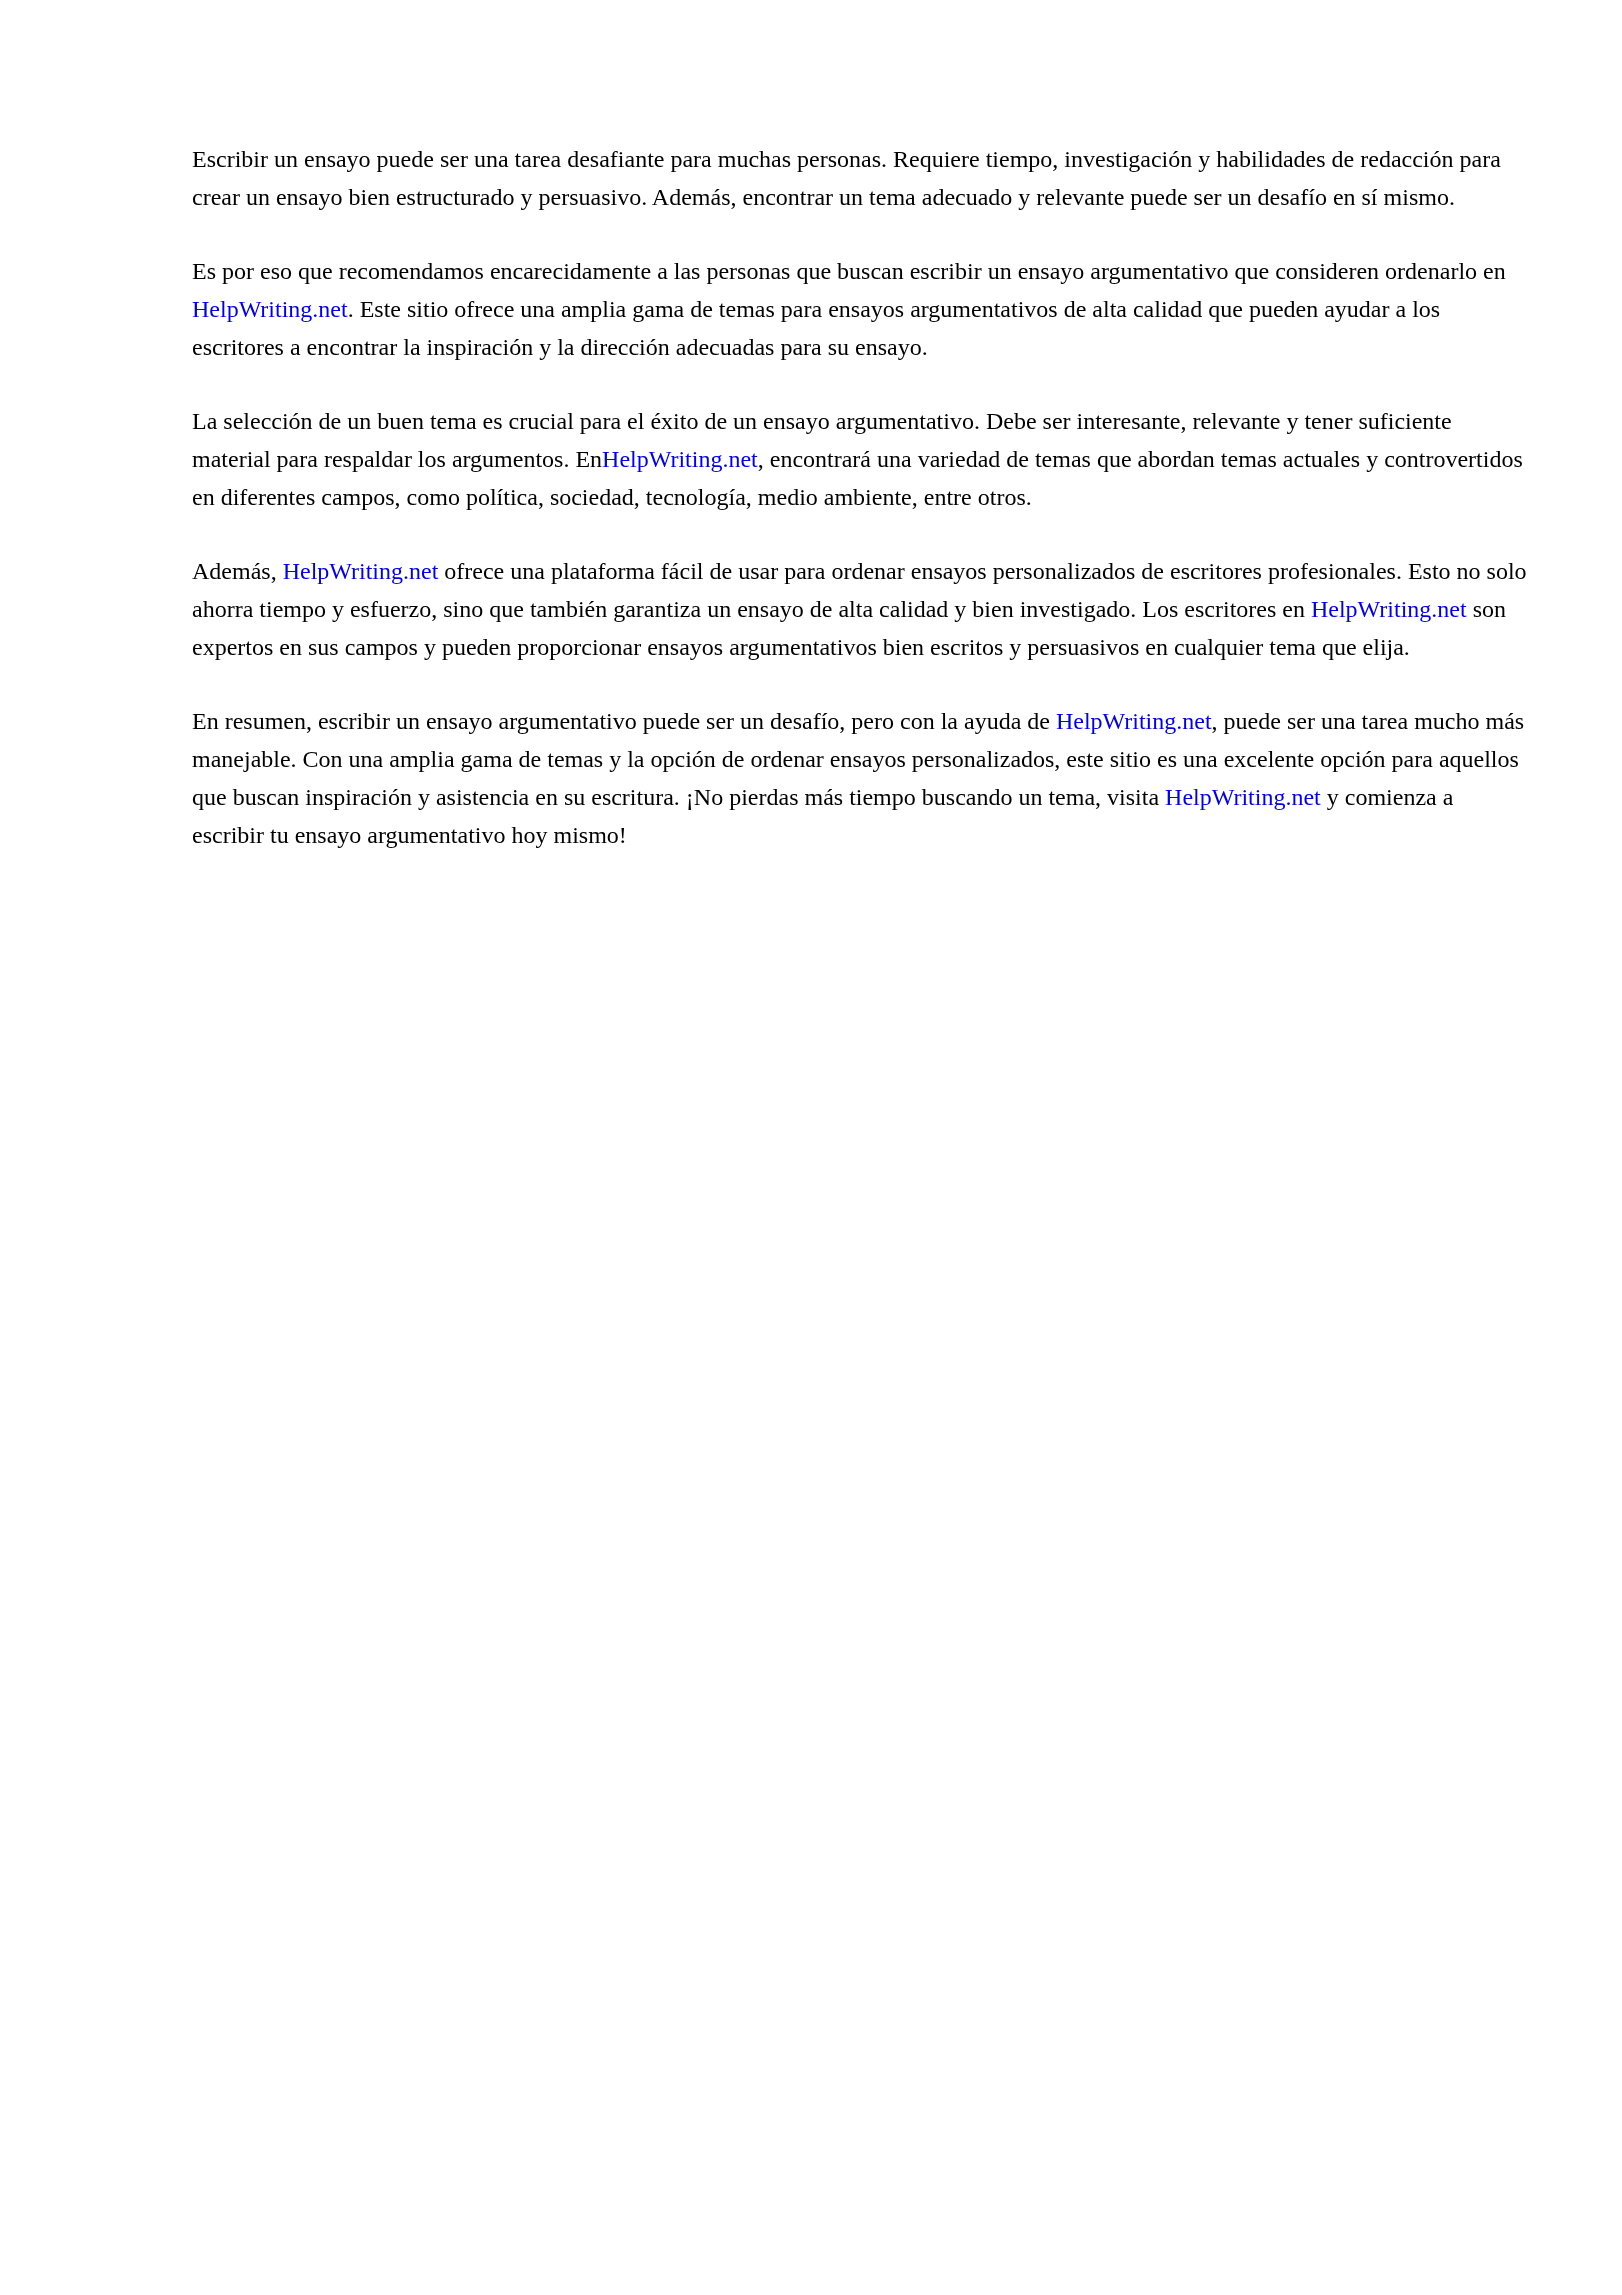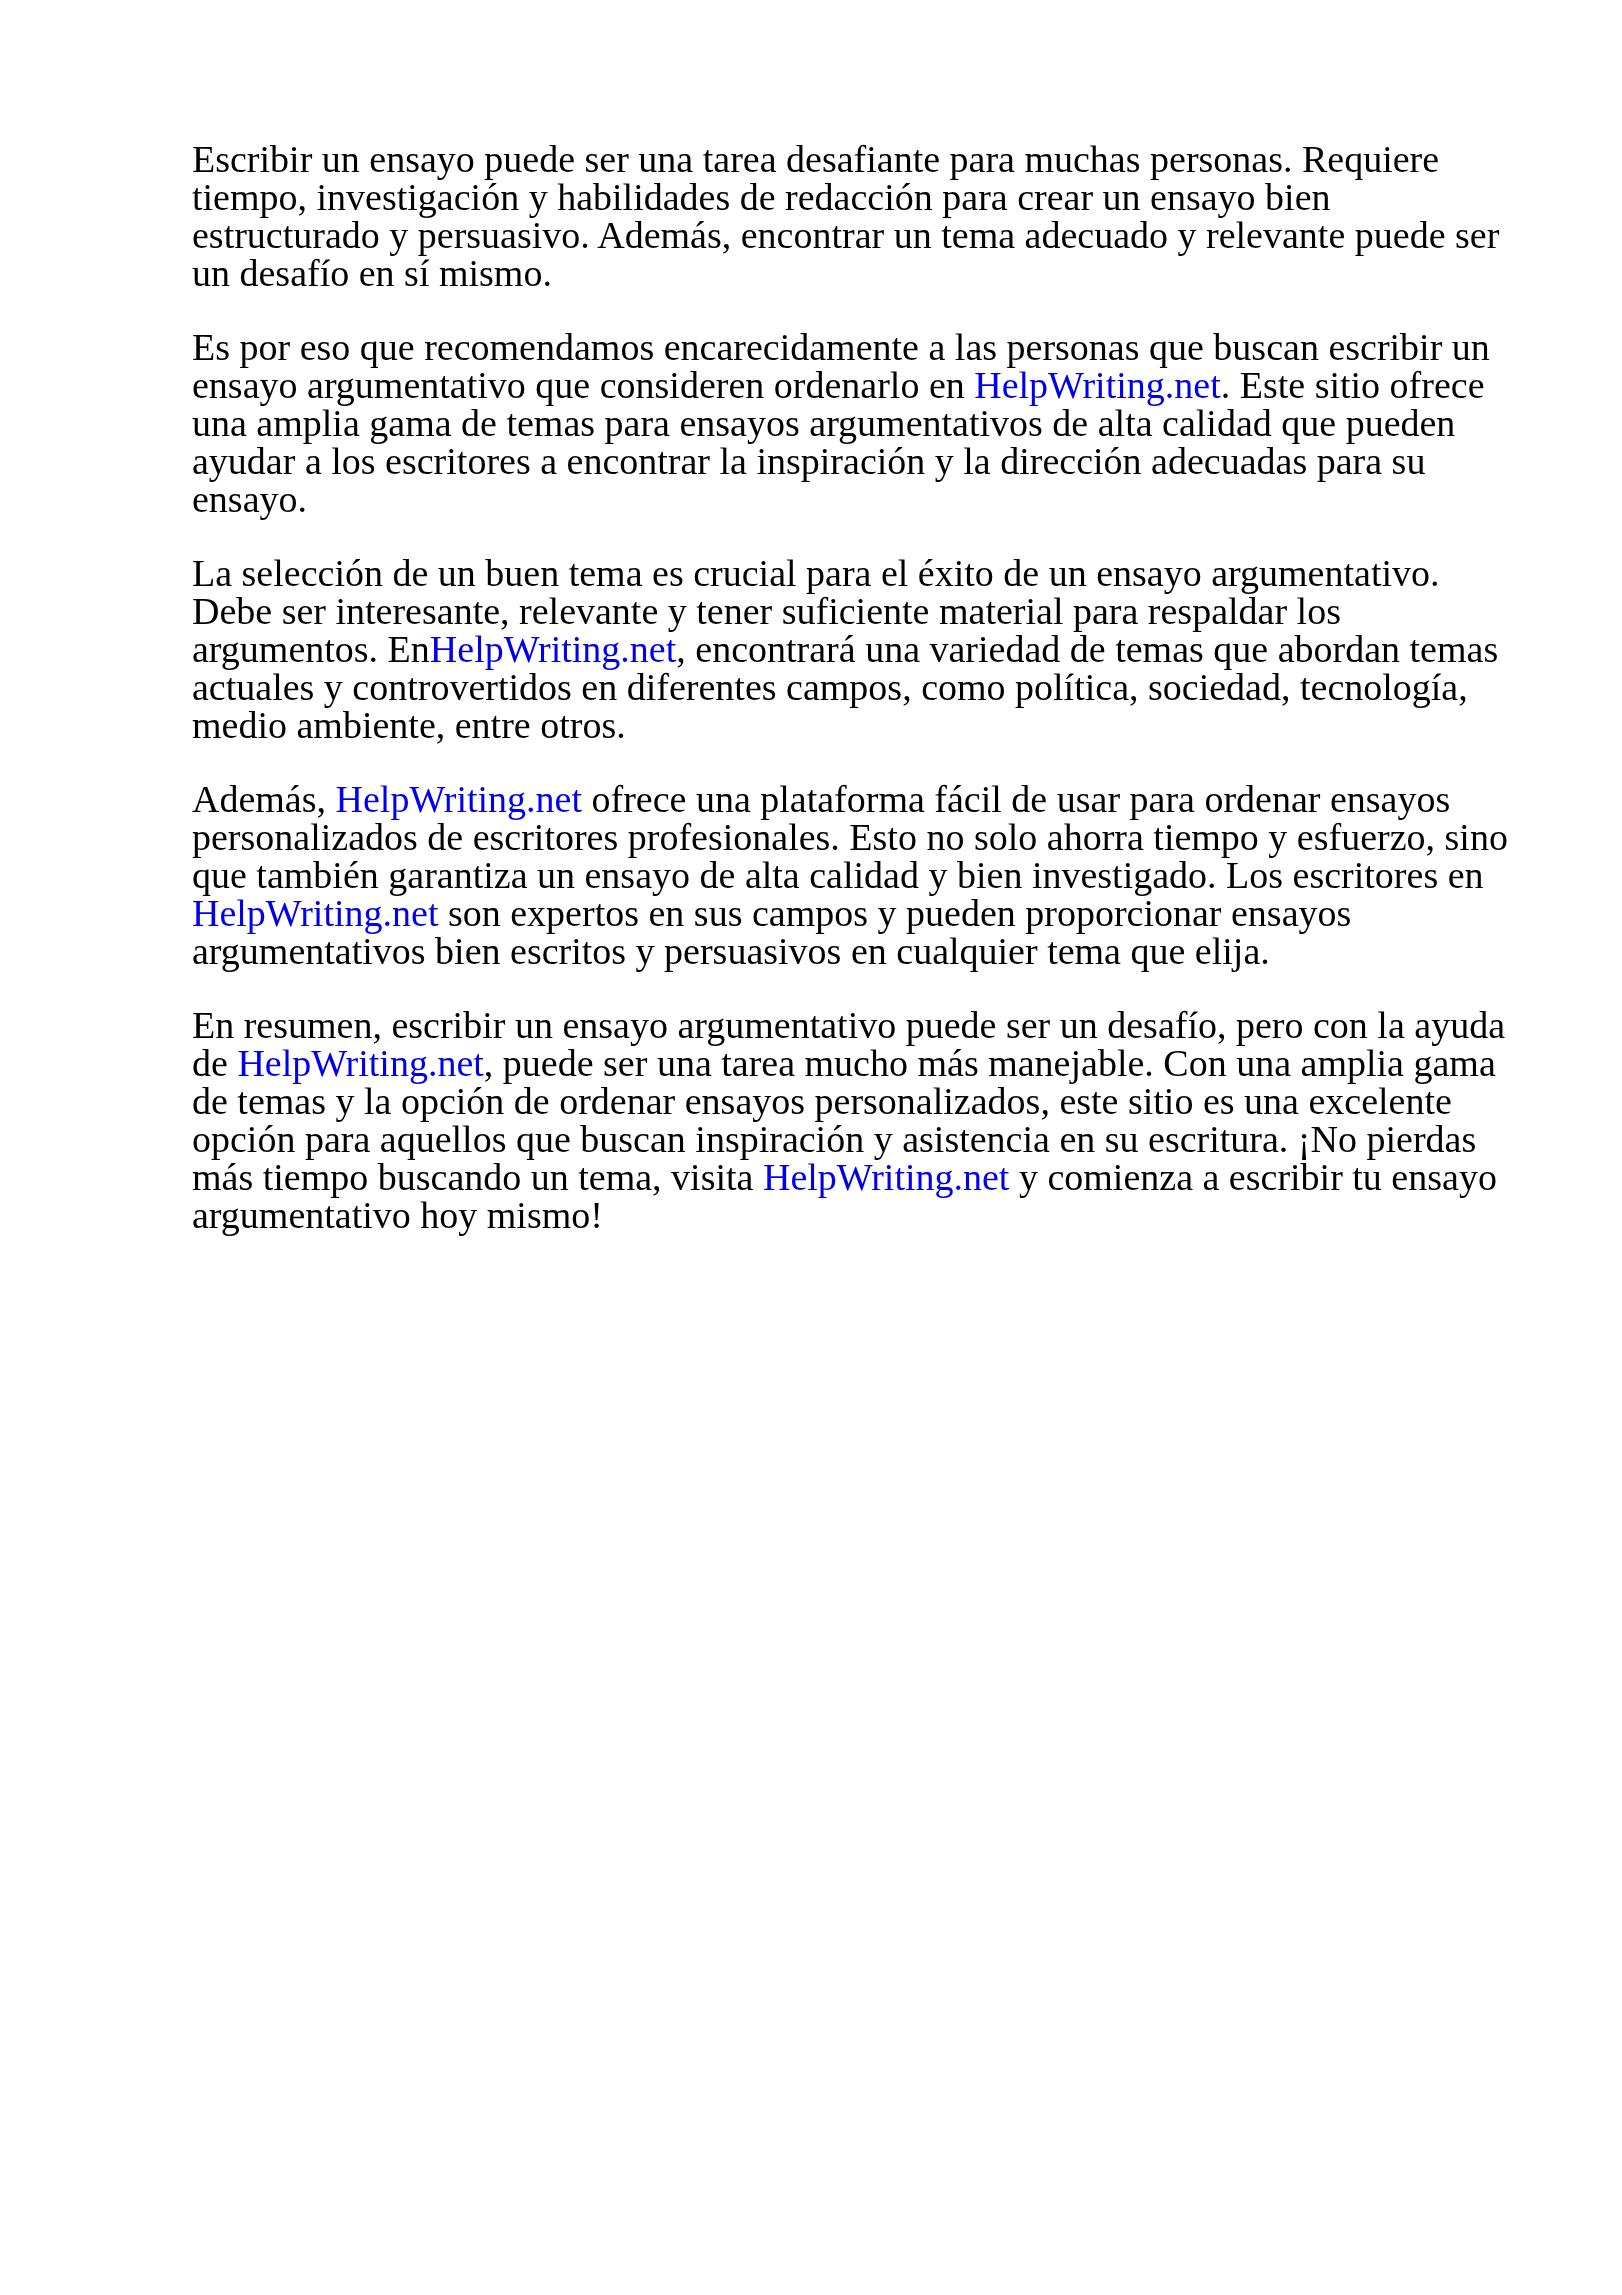--- a/index.html
+++ b/index.html
@@ -18,21 +18,21 @@
   }
   .content {
     position: absolute;
     left: 192px;
     top: 140px;
     width: 1335px;
     color: #000000;
   }
   .content p {
     margin: 0 0 36px 0;
-    font-size: 38px;
+    font-size: 24px;
     line-height: 38px;
     text-align: left;
     word-spacing: normal;
   }
   .content p:last-child { margin-bottom: 12px; }
   a.doc-link {
     color: #0000ee;
     cursor: pointer;
   }
 </style>

